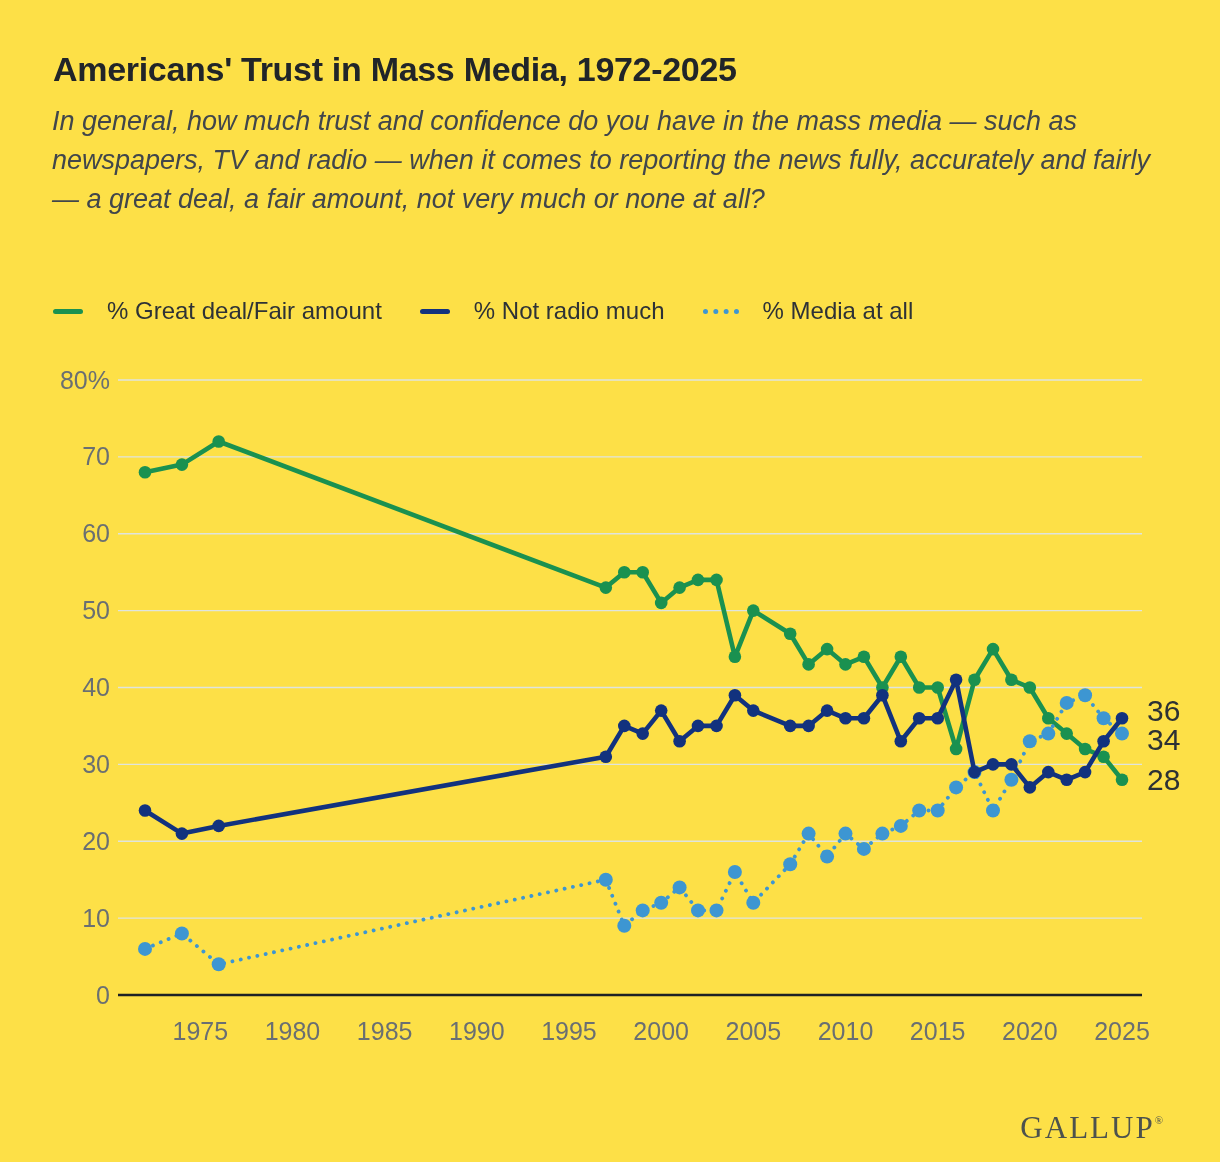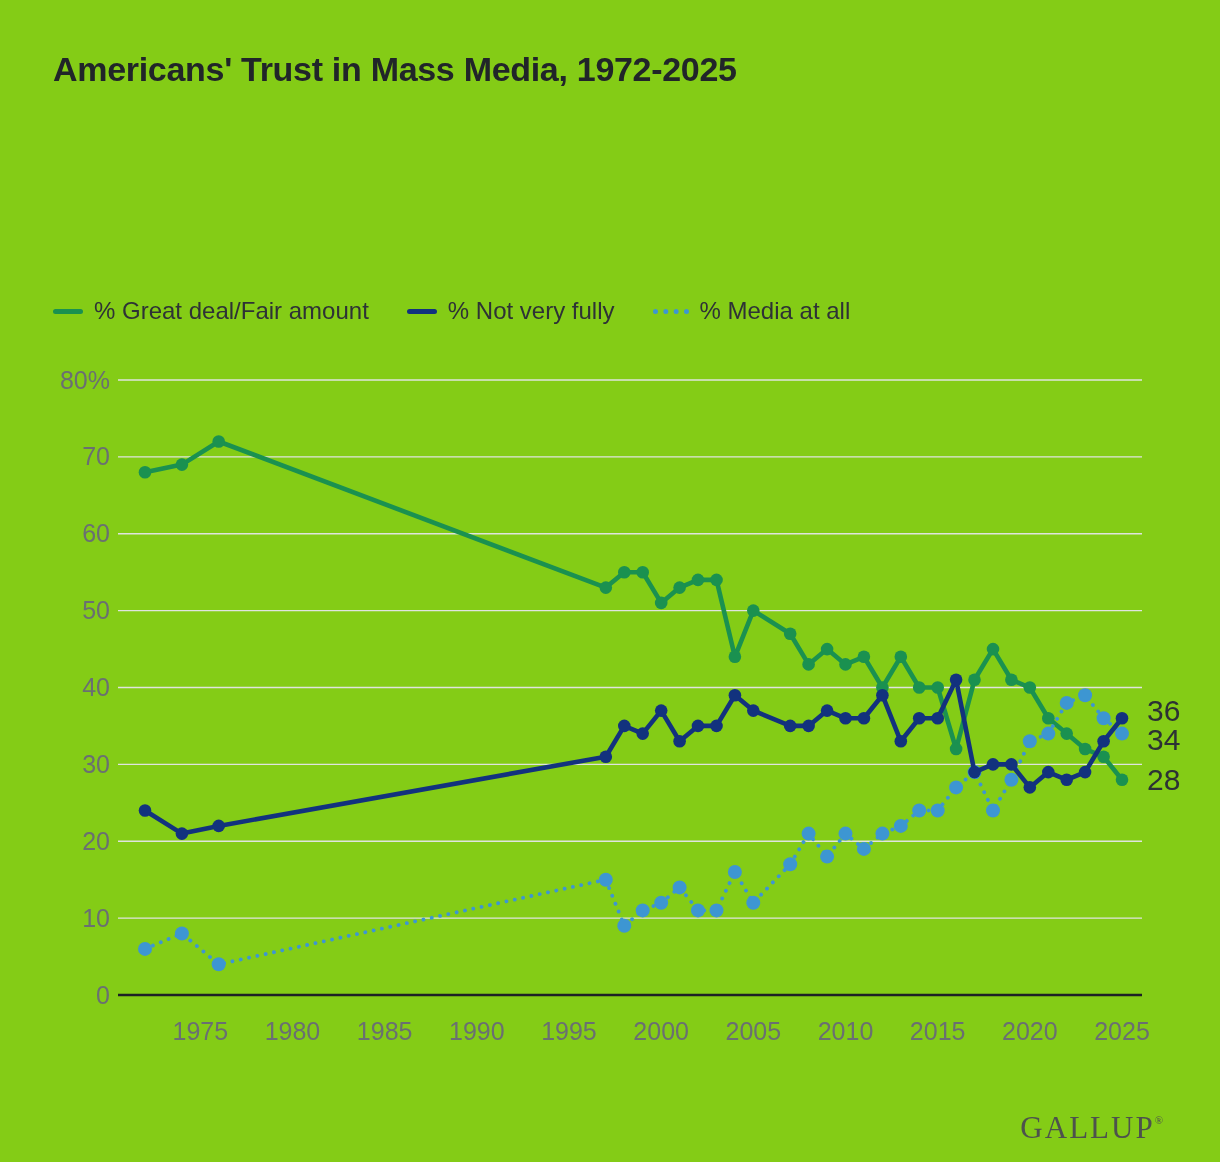--- a/index.html
+++ b/index.html
@@ -1,21 +1,21 @@
 <!DOCTYPE html>
 <html><head>
 <meta charset="utf-8">
 <style>
   html,body{margin:0;padding:0;}
   body{background:#edf2ec;}
   .page{
     position:relative;
     width:1220px;
     height:1162px;
-    background:#84cc16;
+    background:#fde047;
     font-family:"Liberation Sans", sans-serif;
     overflow:hidden;
   }
   .title{
     position:absolute;
     left:53px; top:50px;
     font-size:34px;
     font-weight:700;
     color:#212529;
     letter-spacing:-0.3px;
@@ -32,21 +32,21 @@
   .legend{
     position:absolute;
     left:53px; top:297px;
     display:flex;
     align-items:center;
     gap:38px;
   }
   .legend-item{
     display:flex;
     align-items:center;
-    gap:11px;
+    gap:24px;
   }
   .legend-swatch-solid{
     width:30px; height:5px;
     border-radius:3px;
   }
   .legend-swatch-dotted{
     width:36px; height:0;
     border-top:5px dotted;
   }
   .legend-label{
@@ -76,29 +76,30 @@
     vertical-align:14px;
   }
 </style>
 </head>
 <body>
 
 <div class="page">
 
   <div class="title">Americans' Trust in Mass Media, 1972-2025</div>
 
+  <div class="subtitle">In general, how much trust and confidence do you have in the mass media — such as newspapers, TV and radio — when it comes to reporting the news fully, accurately and fairly — a great deal, a fair amount, not very much or none at all?</div>
 
   <div class="legend" id="legend">
       <div class="legend-item">
         <span class="legend-swatch-solid" style="background: rgb(26, 145, 80);"></span>
         <span class="legend-label">% Great deal/Fair amount</span>
       </div>
       <div class="legend-item">
         <span class="legend-swatch-solid" style="background: rgb(18, 50, 126);"></span>
-        <span class="legend-label">% Not very fully</span>
+        <span class="legend-label">% Not radio much</span>
       </div>
       <div class="legend-item">
         <span class="legend-swatch-dotted" style="border-top-color: rgb(61, 150, 210);"></span>
         <span class="legend-label">% Media at all</span>
       </div>
     </div>
 
   <div class="chart-wrap">
     <svg id="chart-svg" width="1220" height="740" viewBox="0 0 1220 740">
         <g>

